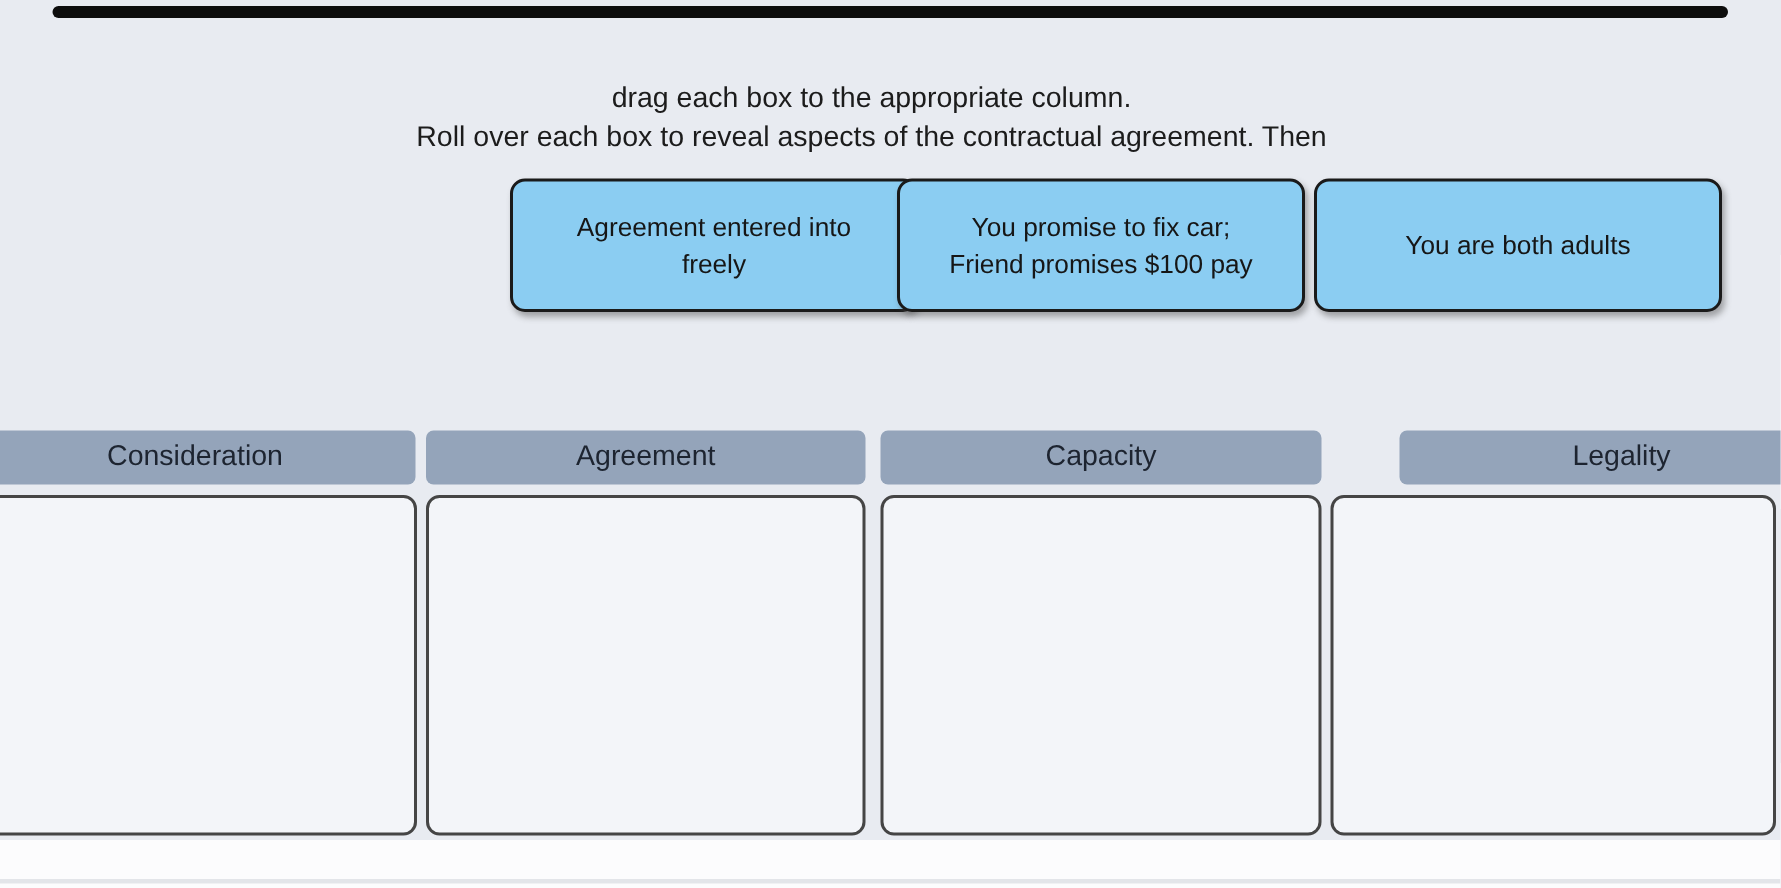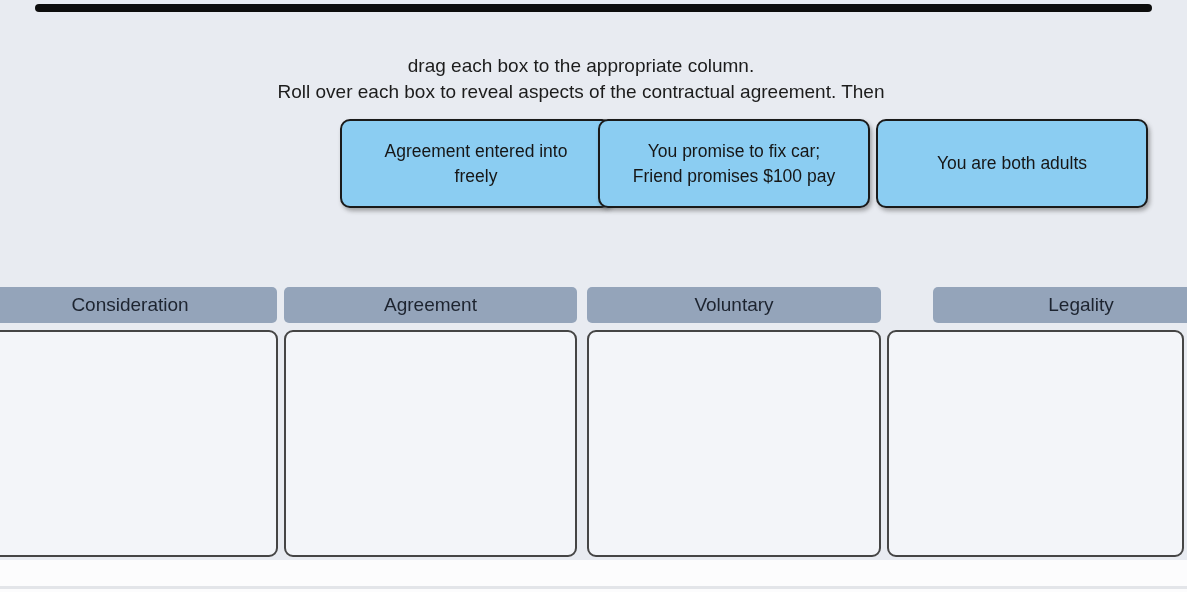--- a/index.html
+++ b/index.html
@@ -117,21 +117,21 @@
   <div class="card card-3">
     <span class="card-label">You promise to fix car;
 Friend promises $100 pay</span>
   </div>
   <div class="card card-4">
     <span class="card-label">You are both adults</span>
   </div>
 
   <div class="col-header col-header-1">Consideration</div>
   <div class="col-header col-header-2">Agreement</div>
-  <div class="col-header col-header-3">Voluntary</div>
+  <div class="col-header col-header-3">Capacity</div>
   <div class="col-header col-header-4">Legality</div>
 
   <div class="dropzone dropzone-1"></div>
   <div class="dropzone dropzone-2"></div>
   <div class="dropzone dropzone-3"></div>
   <div class="dropzone dropzone-4"></div>
 
 </div>
 
 <div class="footer"></div>

